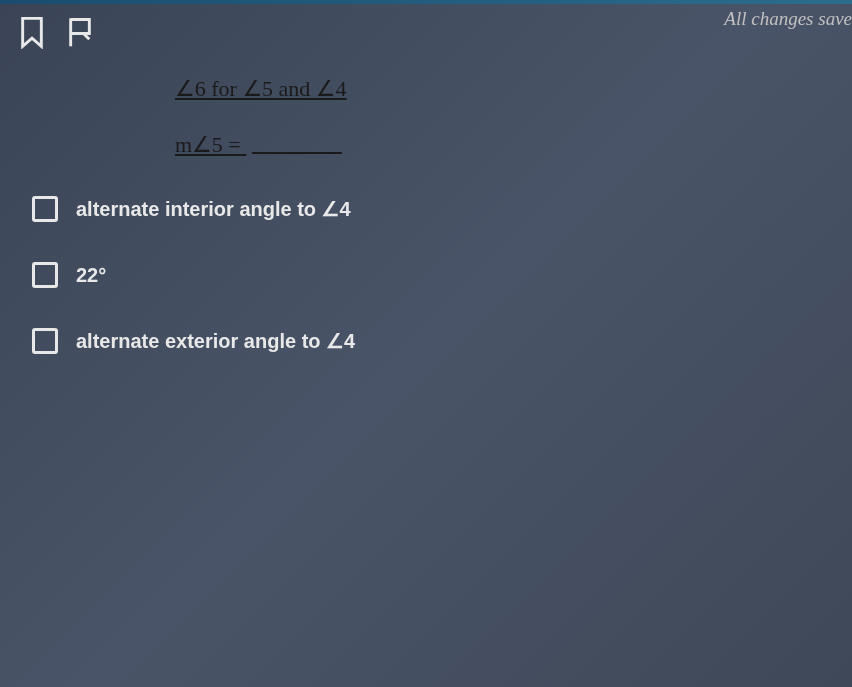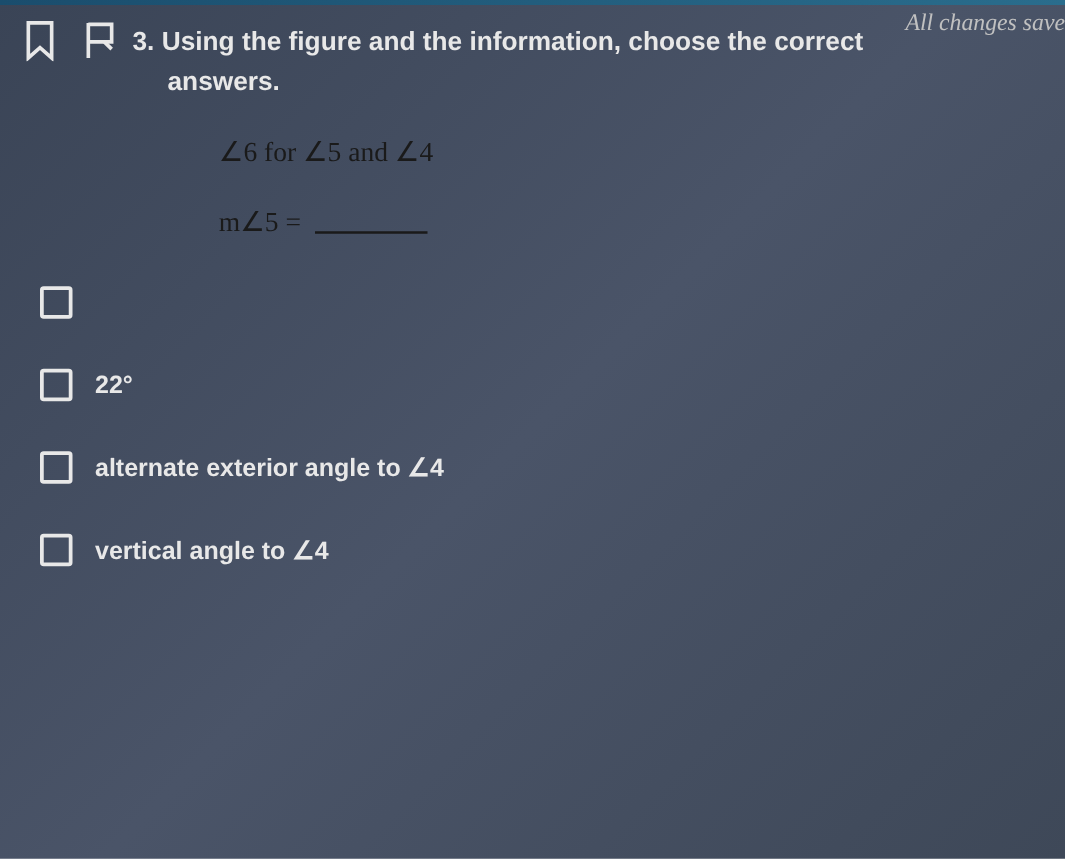--- a/index.html
+++ b/index.html
@@ -55,20 +55,21 @@
     }
     .question-line2 {
       margin-left: 28px;
     }
     .math-block {
       margin-left: 175px;
       margin-top: 28px;
       font-family: 'Times New Roman', serif;
       font-size: 22px;
       color: #1a1a1a;
+      text-decoration: underline;
     }
     .math-line1 {
       margin-bottom: 30px;
     }
     .math-line2 .blank {
       display: inline-block;
       border-bottom: 2px solid #1a1a1a;
       width: 90px;
       margin-left: 6px;
       vertical-align: bottom;
@@ -112,46 +113,36 @@
       <path d="M4 2 L20 2 L20 26 L12 19 L4 26 Z"></path>
     </svg>
   </div>
   <div class="flag-icon">
     <svg viewBox="0 0 24 28" fill="none" stroke="#e8e8e8" stroke-width="2.5">
       <path d="M4 2 L4 26"></path>
       <path d="M4 3 L20 3 L20 15 L4 15" fill="none"></path>
       <path d="M15 15 L20 20" stroke-width="2.5"></path>
     </svg>
   </div>
-  <div class="question-block">
-    <div class="question-text">
-      <span>3.</span>
-      <span>Using the figure and the information, choose the correct</span>
-    </div>
-    <div class="question-text question-line2">answers.</div>
-  </div>
 </div>
 
 <div class="math-block">
   <div class="math-line1">∠6  for  ∠5  and  ∠4</div>
   <div class="math-line2">
     <span>m∠5 =</span>
     <span class="blank"></span>
   </div>
 </div>
 
 <div class="options">
   <div class="option-row">
     <div class="checkbox"></div>
+    <div class="option-label">alternate interior angle to ∠4</div>
   </div>
   <div class="option-row">
     <div class="checkbox"></div>
     <div class="option-label">22°</div>
   </div>
   <div class="option-row">
     <div class="checkbox"></div>
     <div class="option-label">alternate exterior angle to ∠4</div>
   </div>
-  <div class="option-row">
-    <div class="checkbox"></div>
-    <div class="option-label">vertical angle to ∠4</div>
-  </div>
 </div>
 
 </body></html>

